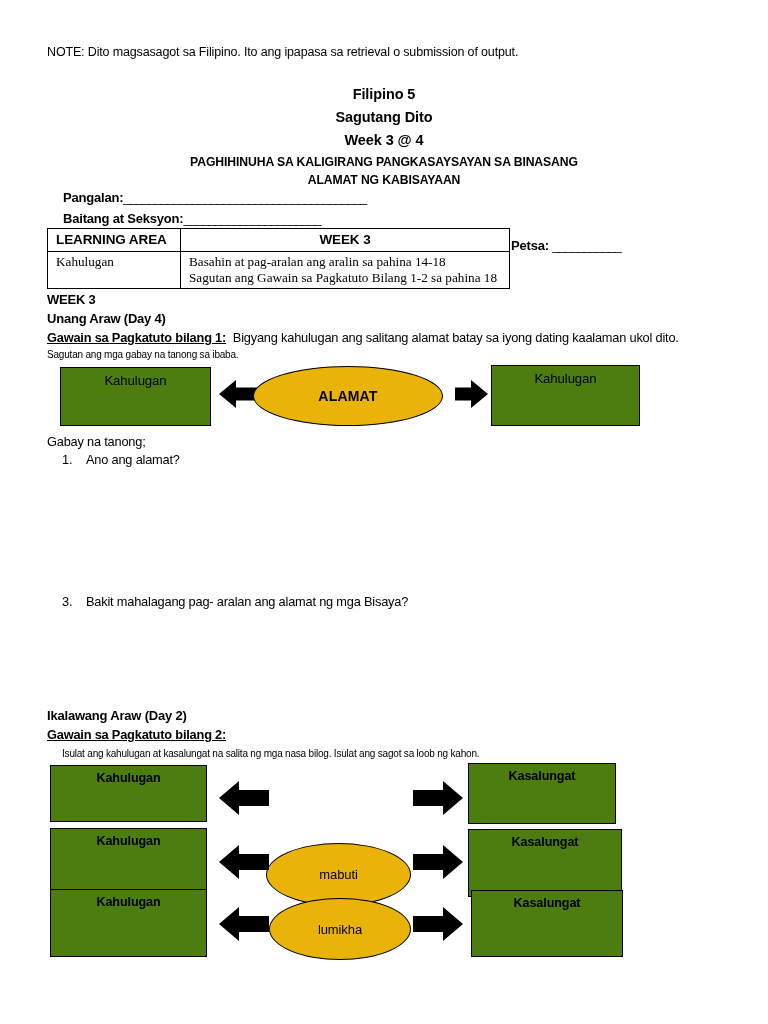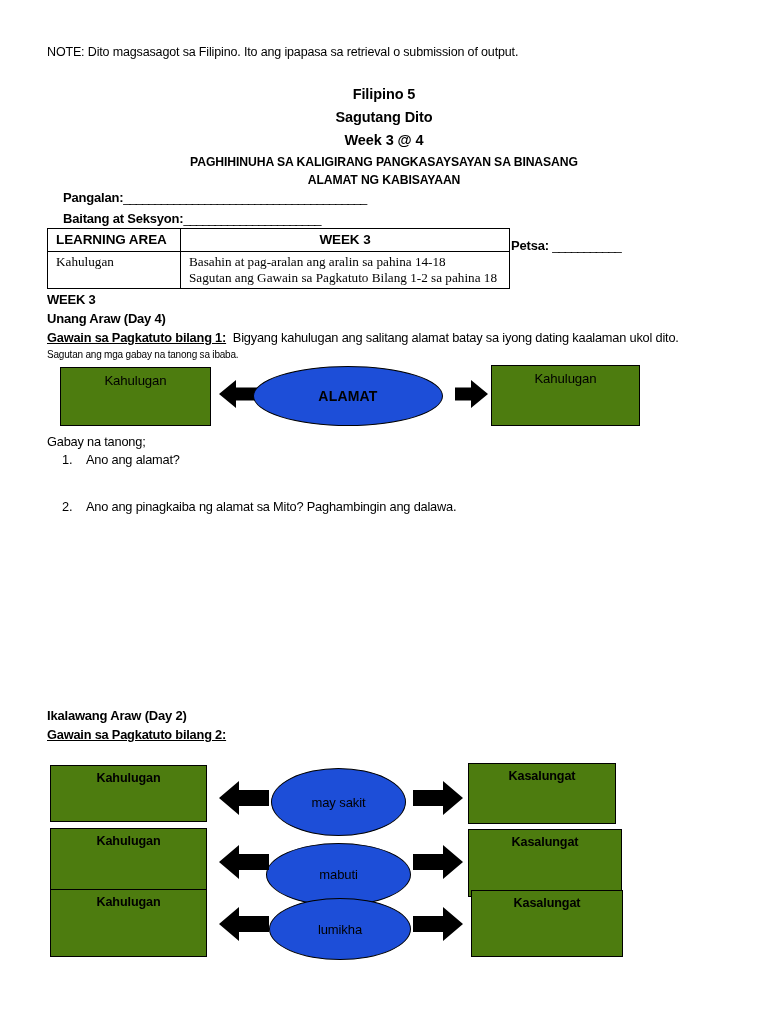--- a/index.html
+++ b/index.html
@@ -136,21 +136,21 @@
     text-align: center;
     font-size: 13.2px;
     letter-spacing: -0.1px;
     margin-top: 5px;
   }
   .box.bold .boxlbl { font-weight: bold; font-size: 12.6px; }
 
   .ellipse {
     border: 1.6px solid #000;
     border-radius: 50%;
-    background: #1d4ed8;
+    background: #eab308;
     box-sizing: border-box;
     display: flex;
     align-items: center;
     justify-content: center;
   }
   .ellipse .ellbl {
     font-size: 13px;
     letter-spacing: -0.1px;
   }
   .ellipse.strong .ellbl {
@@ -223,41 +223,39 @@
   </div>
 
   <div class="abs box" style="left:491px; top:365px; width:149px; height:61px;">
     <span class="boxlbl">Kahulugan</span>
   </div>
 
   <div class="abs gabay">Gabay na tanong;</div>
 
   <div class="abs qitem q1"><span class="qnum">1.</span><span>Ano ang alamat?</span></div>
 
-  <div class="abs qitem q2"><span class="qnum">2.</span><span>Ano ang pinagkaiba ng alamat sa Mito? Paghambingin ang dalawa.</span></div>
-
+
+  <div class="abs qitem q3"><span class="qnum">3.</span><span>Bakit mahalagang pag- aralan ang alamat ng mga Bisaya?</span></div>
 
   <div class="abs blk day2">Ikalawang  Araw (Day 2)</div>
 
   <div class="abs gawain-line g2"><span class="g-lbl">Gawain sa Pagkatuto bilang 2:</span></div>
 
+  <div class="abs instr i2">Isulat ang kahulugan at kasalungat na salita ng mga nasa bilog. Isulat ang sagot sa loob ng kahon.</div>
 
   <div class="abs box bold" style="left:50px; top:765px; width:157px; height:57px; z-index:3;">
     <span class="boxlbl">Kahulugan</span>
   </div>
 
   <div class="abs arrow" style="left:219px; top:780px; z-index:6;">
     <svg width="50" height="36" viewBox="0 0 50 36">
       <path d="M0,18 L20,1 L20,10 L50,10 L50,26 L20,26 L20,35 Z" fill="#000"></path>
     </svg>
   </div>
 
-  <div class="abs ellipse" style="left:271px; top:768px; width:135px; height:68px; z-index:5;">
-    <span class="ellbl">may sakit</span>
-  </div>
 
   <div class="abs arrow" style="left:413px; top:780px; z-index:6;">
     <svg width="50" height="36" viewBox="0 0 50 36">
       <path d="M50,18 L30,1 L30,10 L0,10 L0,26 L30,26 L30,35 Z" fill="#000"></path>
     </svg>
   </div>
 
   <div class="abs box bold" style="left:468px; top:763px; width:148px; height:61px; z-index:3;">
     <span class="boxlbl">Kasalungat</span>
   </div>

